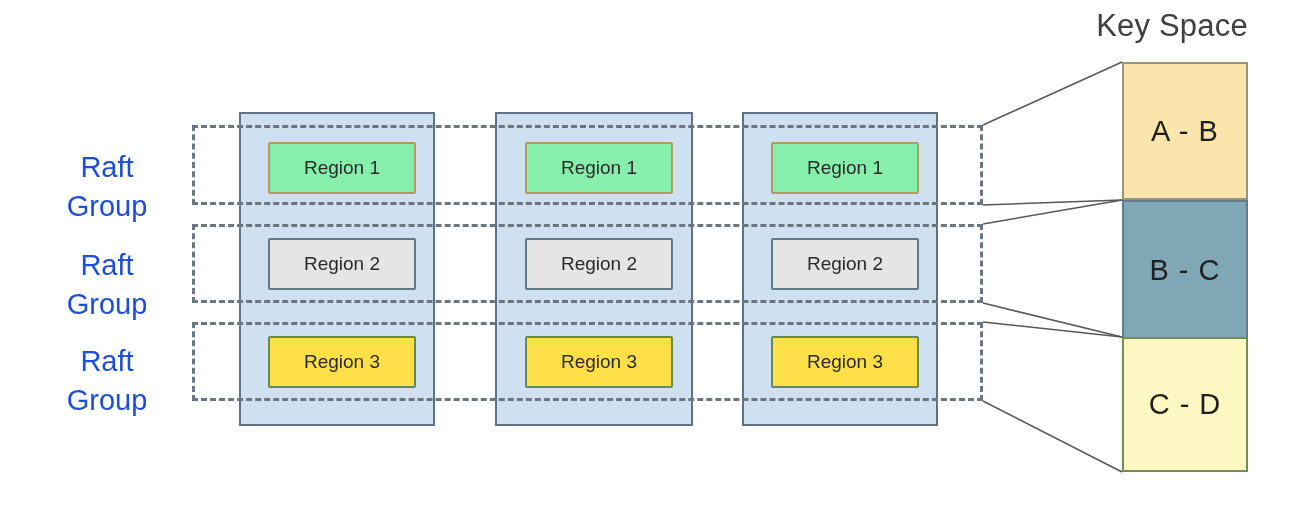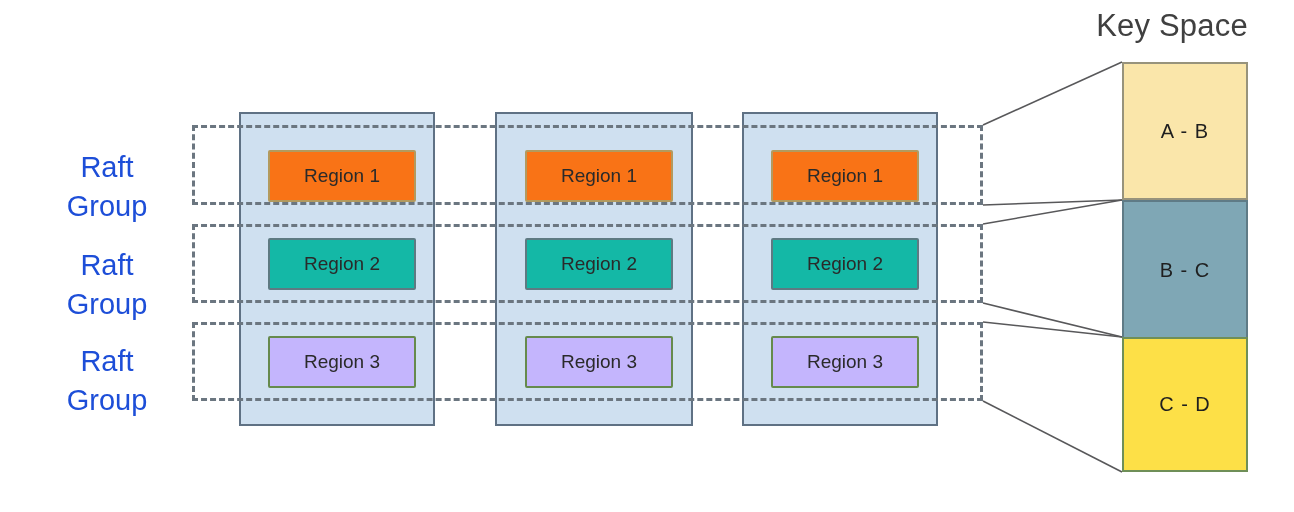--- a/index.html
+++ b/index.html
@@ -60,49 +60,49 @@
     box-sizing: border-box;
     border-width: 2px;
     border-style: solid;
     border-radius: 2px;
     display: flex;
     align-items: center;
     justify-content: center;
     font-size: 19px;
     color: #2a2a2a;
   }
-  .region-1 { background: #f97316; border-color: #b39a5e; margin-top: 8px; }
-  .region-2 { background: #14b8a6; border-color: #5e7a82; }
-  .region-3 { background: #c4b5fd; border-color: #668a4d; }
+  .region-1 { background: #86efac; border-color: #b39a5e; }
+  .region-2 { background: #e5e5e5; border-color: #5e7a82; }
+  .region-3 { background: #fde047; border-color: #668a4d; }
 
   
   .raft-rect {
     position: absolute;
     border: 3px dashed #6b7680;
     box-sizing: border-box;
     background: transparent;
   }
 
   
   .ks-block {
     position: absolute;
     left: 1122px;
     width: 126px;
     box-sizing: border-box;
     border: 2px solid #7a7a6a;
     display: flex;
     align-items: center;
     justify-content: center;
-    font-size: 20px;
+    font-size: 29px;
     color: #1f1f1f;
     letter-spacing: 1px;
   }
   .ks-a { background: #fae6aa; border-color: #97937c; }
   .ks-b { background: #7fa7b5; border-color: #5f7b86; }
-  .ks-c { background: #fde047; border-color: #6f8f58; }
+  .ks-c { background: #fef9c3; border-color: #6f8f58; }
 
   
   #connectors {
     position: absolute;
     left: 0; top: 0;
     width: 1294px;
     height: 512px;
     pointer-events: none;
   }
 

